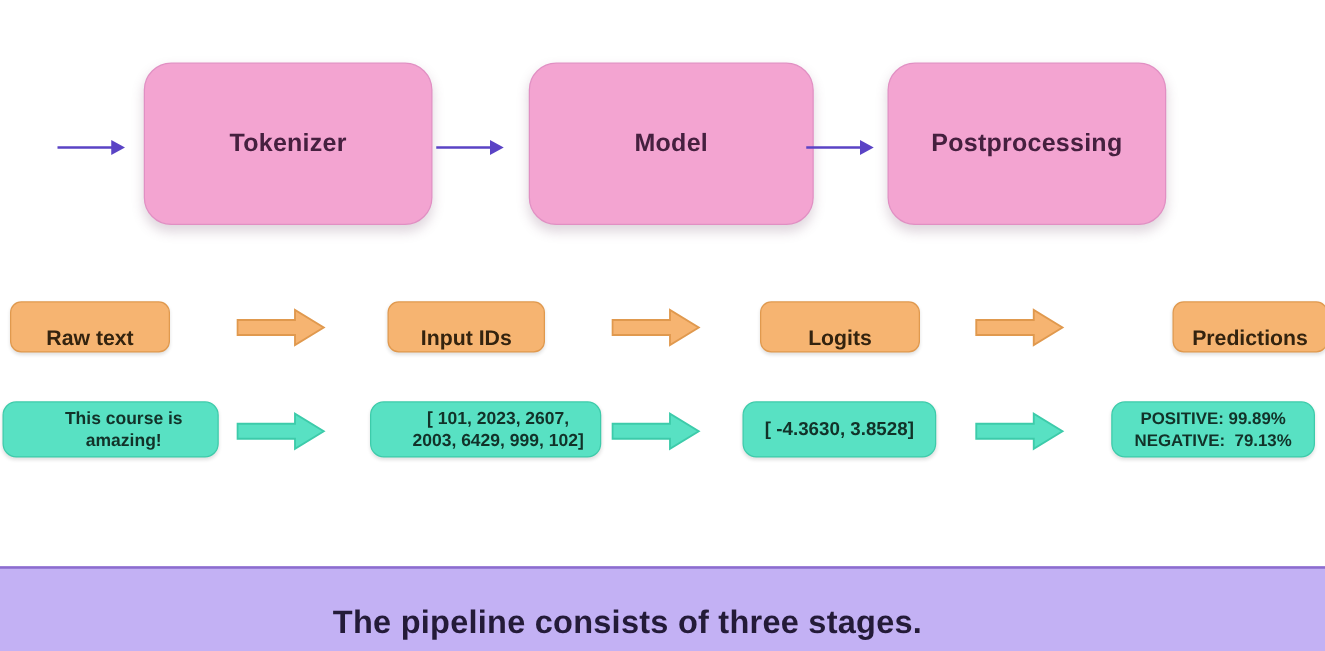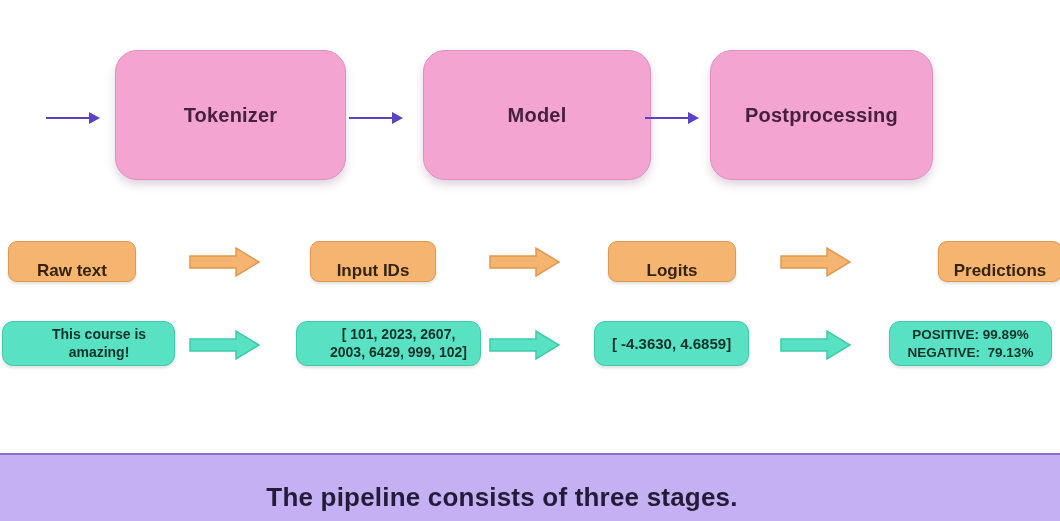--- a/index.html
+++ b/index.html
@@ -184,21 +184,21 @@
 
   <div class="value-box" id="value-course">
     <span class="value-line">This course is</span>
     <span class="value-line">amazing!</span>
   </div>
   <div class="value-box" id="value-input-ids">
     <span class="value-line">[ 101, 2023, 2607,</span>
     <span class="value-line">2003, 6429, 999, 102]</span>
   </div>
   <div class="value-box" id="value-logits">
-    <span class="value-line">[ -4.3630, 4.6859]</span>
+    <span class="value-line">[ -4.3630, 3.8528]</span>
   </div>
   <div class="value-box" id="value-predictions">
     <span class="value-line">POSITIVE: 99.89%</span>
     <span class="value-line">NEGATIVE:  79.13%</span>
   </div>
 
   <svg class="block-arrow teal-row col-1" width="72" height="34" viewBox="0 0 72 34">
     <polygon points="1,11 47,11 47,3 70,17 47,31 47,23 1,23"></polygon>
   </svg>
   <svg class="block-arrow teal-row col-2" width="72" height="34" viewBox="0 0 72 34">

